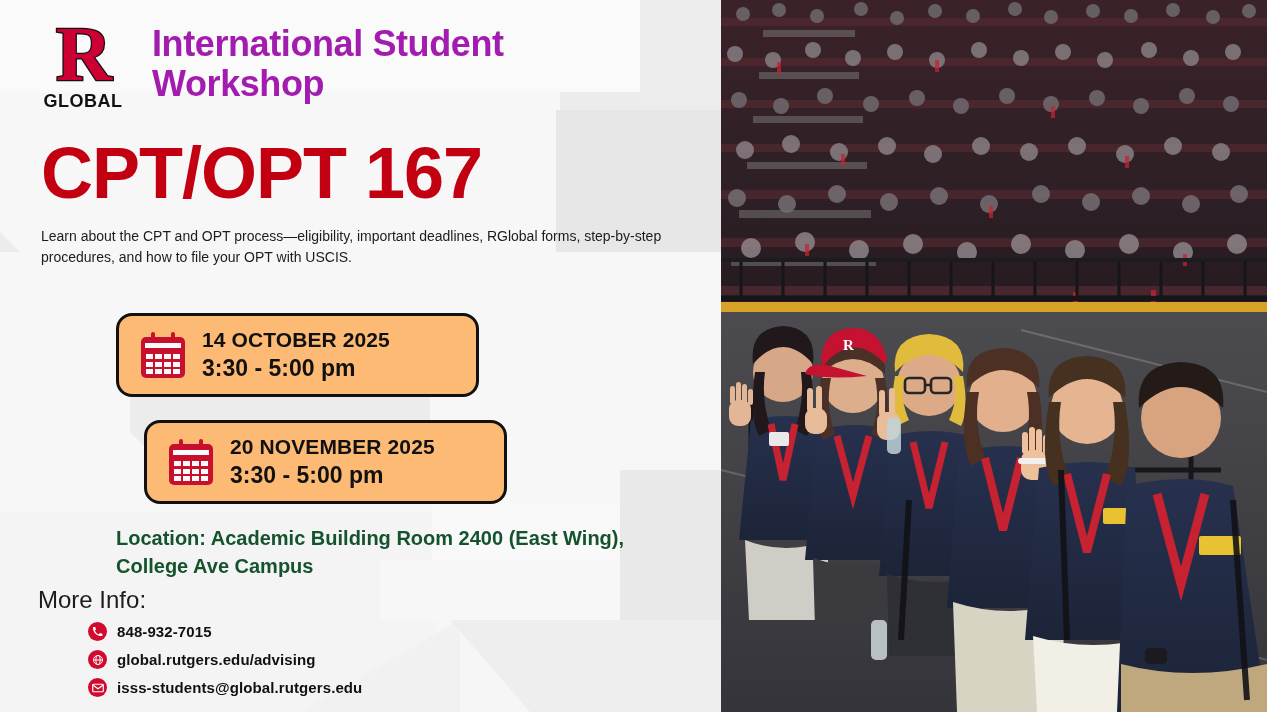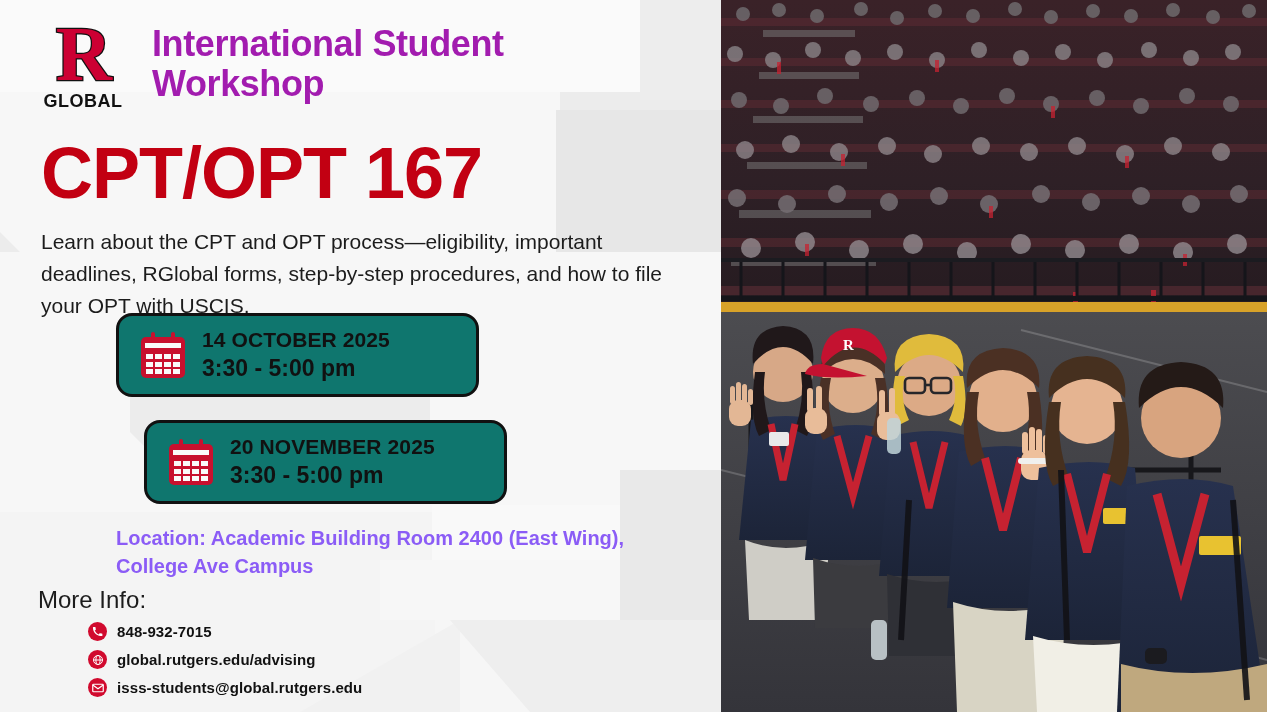--- a/index.html
+++ b/index.html
@@ -151,34 +151,34 @@
     color: #c20012;
     letter-spacing: -1px;
     line-height: 1;
   }
 
   
   .description {
     position: absolute;
     left: 41px; top: 226px;
     width: 640px;
-    font-size: 21px;
+    font-size: 14px;
     line-height: 1.52;
     color: #1c1c1c;
   }
 
   
   .date-box {
     position: absolute;
     display: flex;
     align-items: center;
     gap: 17px;
     border: 3.5px solid #111111;
     border-radius: 16px;
-    background: #0f766e;
+    background: #fdba74;
     padding: 14px 26px 14px 22px;
     box-sizing: border-box;
   }
   .date-box-1 { left: 116px; top: 313px; width: 363px; height: 84px; }
   .date-box-2 { left: 116px; top: 420px; width: 363px; height: 84px; margin-left: 28px; }
 
   .cal-icon {
     position: relative;
     width: 44px; height: 46px;
     flex: 0 0 auto;
@@ -232,21 +232,21 @@
   }
 
   
   .location {
     position: absolute;
     left: 116px; top: 524px;
     width: 545px;
     font-size: 20px;
     font-weight: bold;
     line-height: 1.42;
-    color: #8b5cf6;
+    color: #14532d;
   }
 
   
   .more-info-label {
     position: absolute;
     left: 38px; top: 586px;
     font-size: 24px;
     color: #1c1c1c;
   }
   .contact-list {

